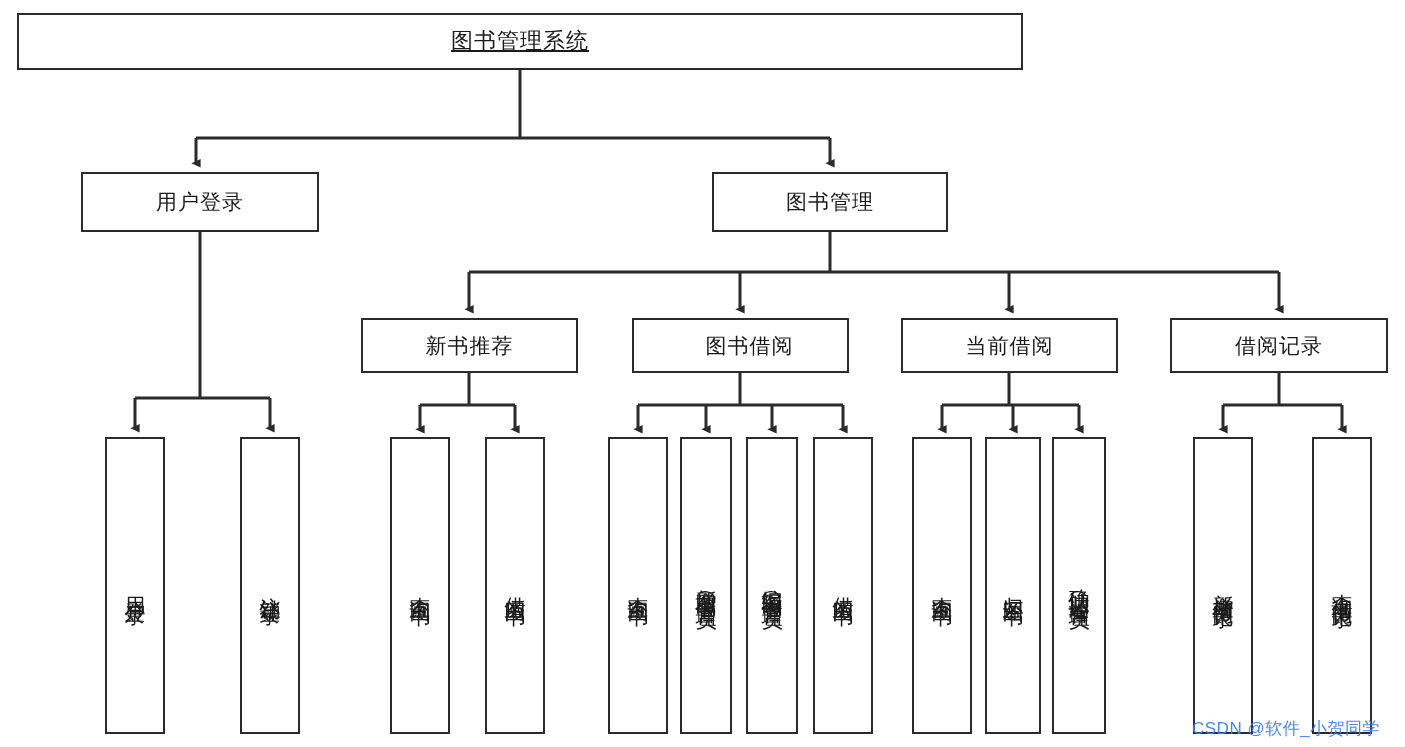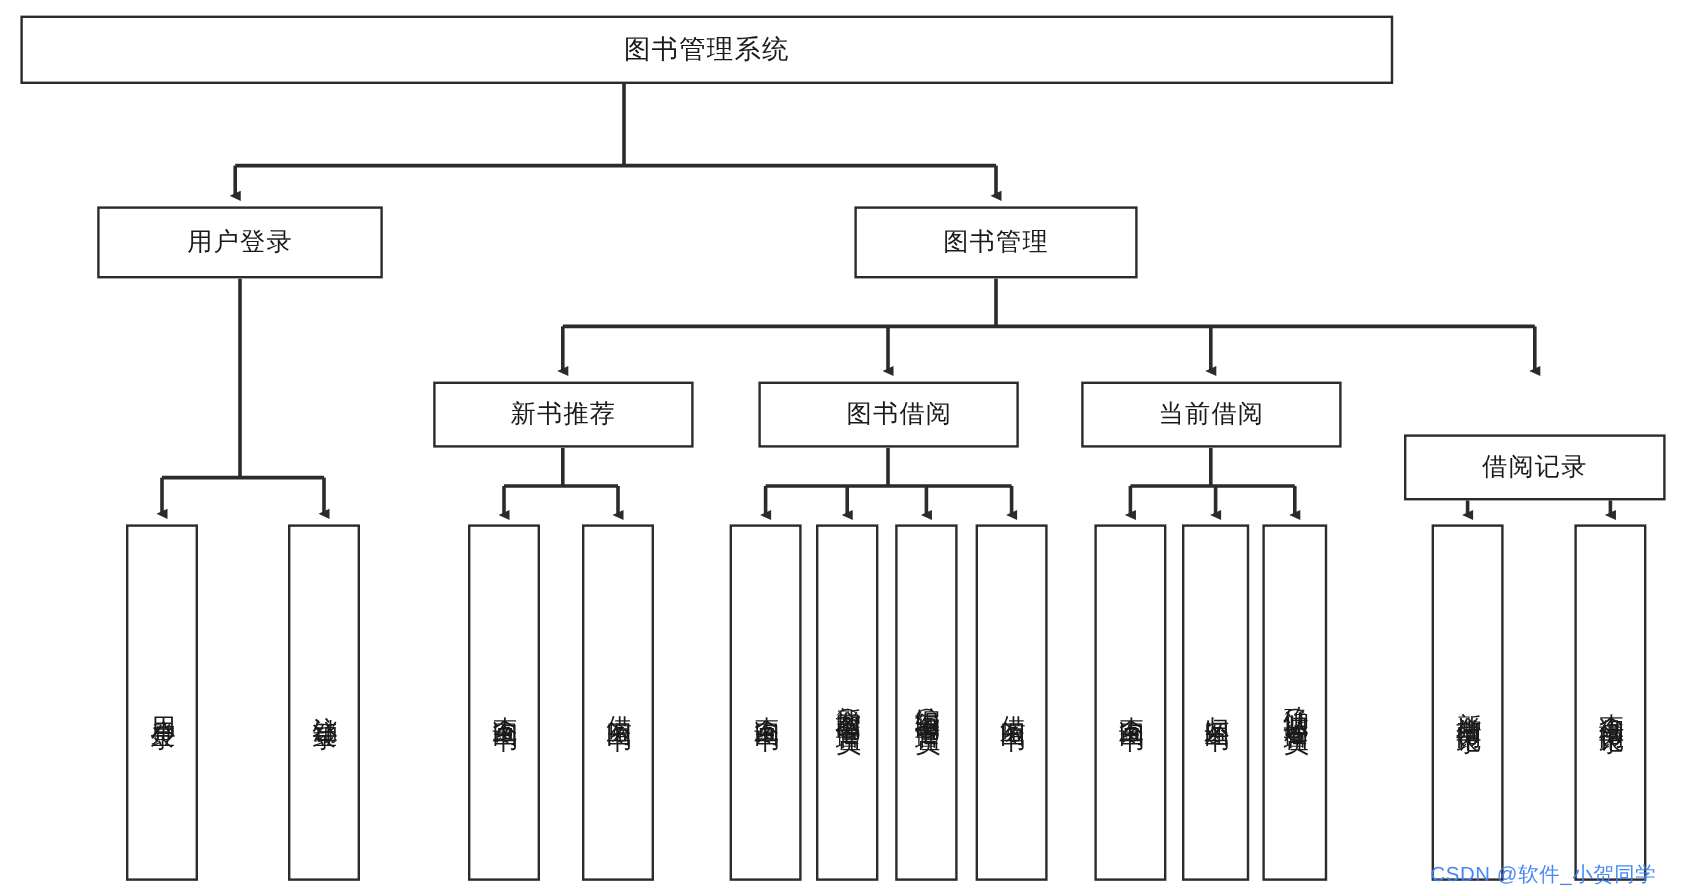--- a/index.html
+++ b/index.html
@@ -117,41 +117,41 @@
       <path d="M1013,405 L1013,429" marker-end="url(#arrow)"></path>
       <path d="M1079,405 L1079,429" marker-end="url(#arrow)"></path>
 
       <path d="M1279,373 L1279,405"></path>
       <path d="M1223,405 L1342,405"></path>
       <path d="M1223,405 L1223,429" marker-end="url(#arrow)"></path>
       <path d="M1342,405 L1342,429" marker-end="url(#arrow)"></path>
     </g>
   </svg>
 
-  <div class="node h root" style="left:17px; top:13px; width:1144px; height:57px;">
+  <div class="node h root" style="left:17px; top:13px; width:1006px; height:57px;text-decoration:underline;">
     <span>图书管理系统</span>
   </div>
 
   <div class="node h" style="left:81px; top:172px; width:238px; height:60px;">
     <span>用户登录</span>
   </div>
   <div class="node h" style="left:361px; top:318px; width:217px; height:55px;">
     <span>新书推荐</span>
   </div>
 
   <div class="node h" style="left:712px; top:172px; width:236px; height:60px;">
     <span>图书管理</span>
   </div>
   <div class="node h" style="left:632px; top:318px; width:217px; height:55px;padding-left:18px;">
     <span>图书借阅</span>
   </div>
   <div class="node h" style="left:901px; top:318px; width:217px; height:55px;text-align:right;">
     <span>当前借阅</span>
   </div>
-  <div class="node h" style="left:1170px; top:318px; width:218px; height:55px;margin-top:44px;">
+  <div class="node h" style="left:1170px; top:318px; width:218px; height:55px;">
     <span>借阅记录</span>
   </div>
 
   <div class="node v" style="left:105px; top:437px; width:60px; height:297px;">
     <span class="vtext">用户登录</span>
   </div>
   <div class="node v" style="left:240px; top:437px; width:60px; height:297px;">
     <span class="vtext">注销登录</span>
   </div>
 

